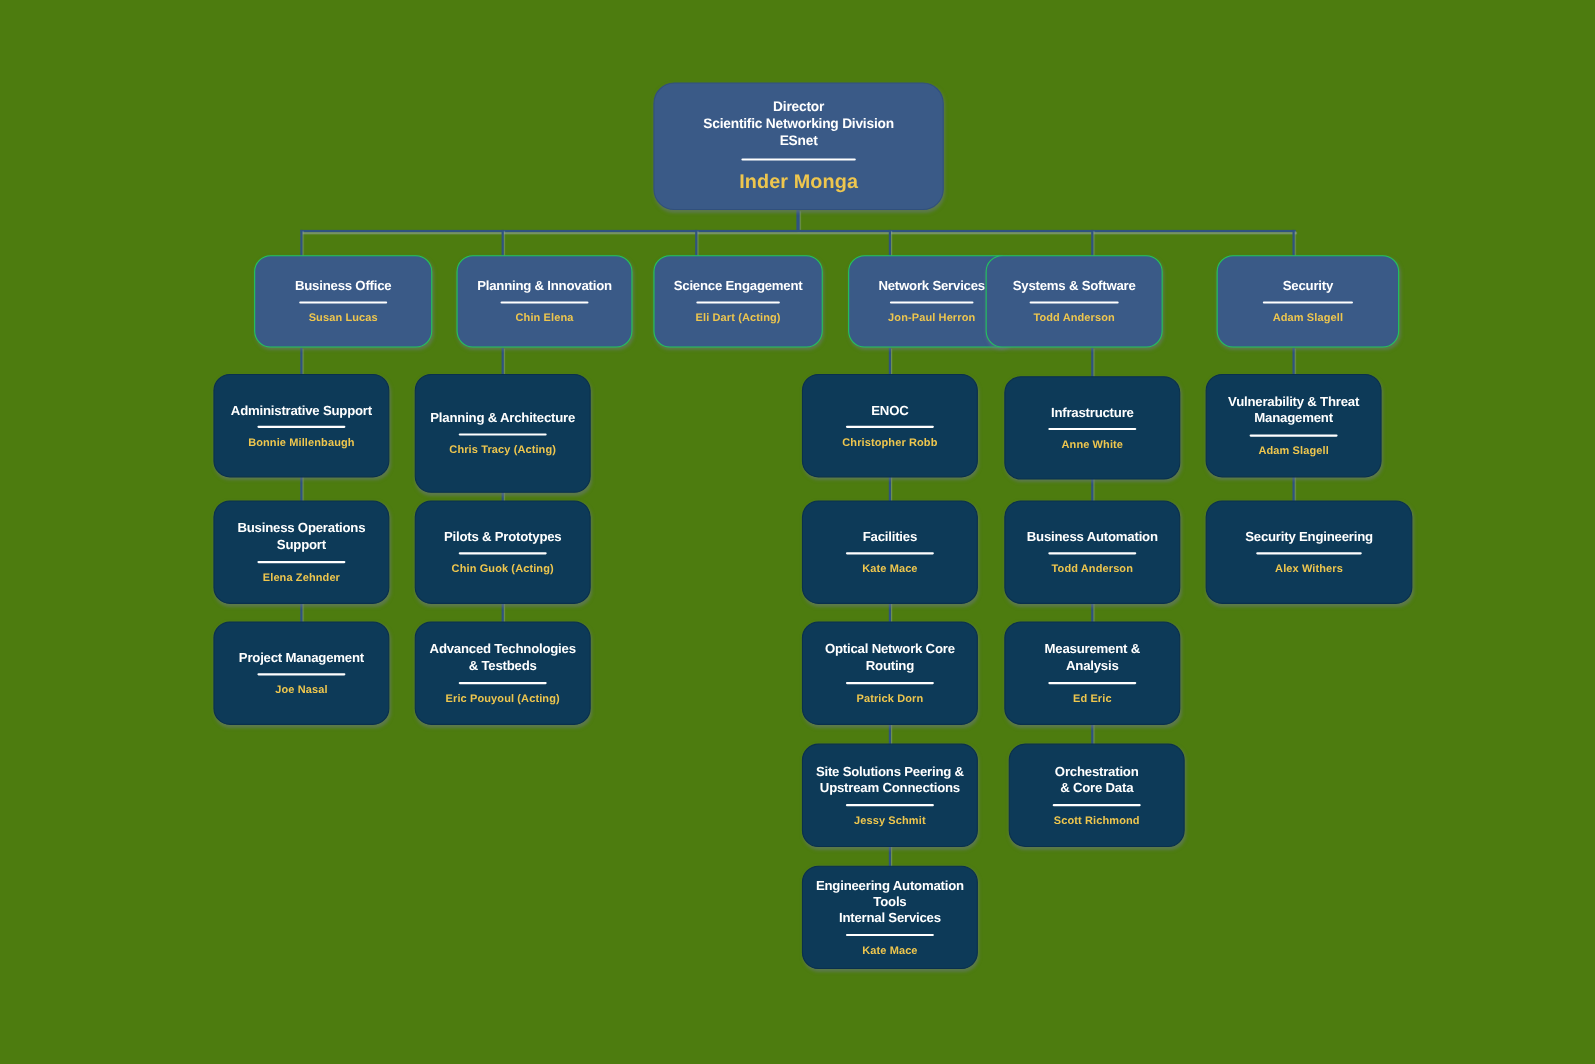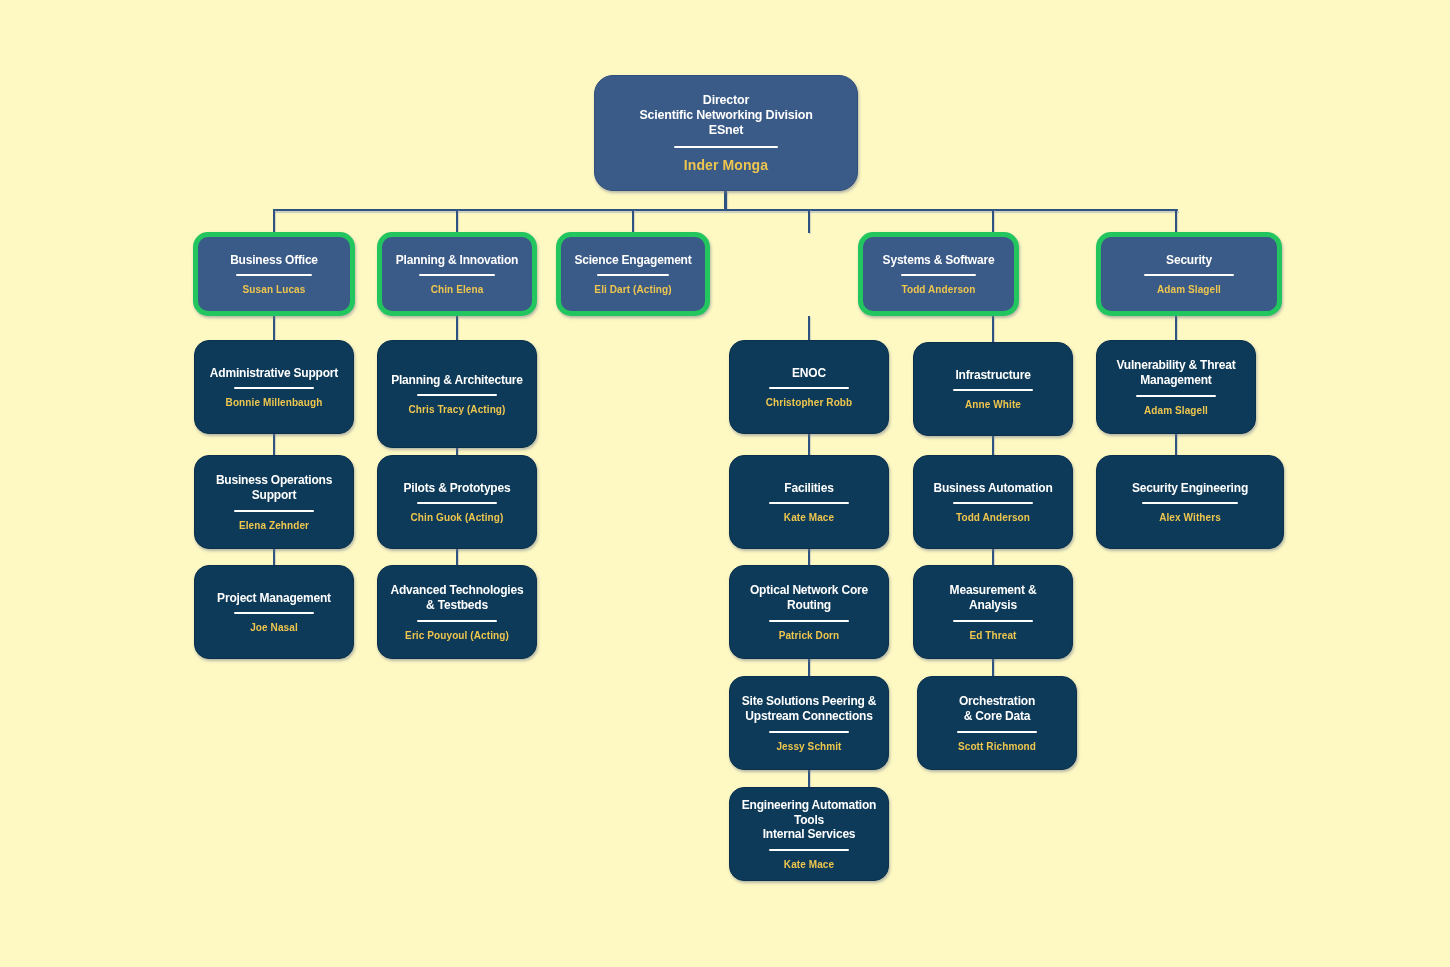--- a/index.html
+++ b/index.html
@@ -1,34 +1,34 @@
 <!DOCTYPE html>
 <html style="--l2fill: #3a5a87; --l3fill: #0d3a58; --line: #2f5380; --title: #ffffff; --name: #eec64e;"><head>
 <meta charset="utf-8">
 <style>
   html,body{margin:0;padding:0;background:#fff;}
-  #stage{position:relative;width:1450px;height:967px;background:#fef9c3;overflow:hidden;
+  #stage{position:relative;width:1450px;height:967px;background:#4d7c0f;overflow:hidden;
          font-family:"Liberation Sans","DejaVu Sans",sans-serif;}
   .line{position:absolute;background:var(--line,#2f5380);z-index:0;}
   .hline{box-shadow:1px 2px 1px rgba(160,170,185,.55);}
   .vline{box-shadow:1px 1px 1px rgba(160,170,185,.45);}
   .node{position:absolute;z-index:1;box-sizing:border-box;
         display:flex;flex-direction:column;align-items:center;justify-content:center;
         padding:6px 8px;border-radius:15px;
         box-shadow:1px 2px 3px rgba(110,120,140,.5);}
   .l1{background:var(--l2fill,#3a5a87);border:1px solid #31507c;border-radius:19px;}
-  .l2{background:var(--l2fill,#3a5a87);border:5px solid #22c55e;}
+  .l2{background:var(--l2fill,#3a5a87);border:1px solid #22c55e;margin-left:38px;}
   .l3{background:var(--l3fill,#0d3a58);border:1px solid #0a304c;}
   .title{color:var(--title,#ffffff);font-weight:bold;font-size:12px;line-height:1.22;
          text-align:center;white-space:pre-line;letter-spacing:-.2px;}
   .name{color:var(--name,#eec64e);font-weight:bold;font-size:10px;text-align:center;
         letter-spacing:.1px;}
   .sep{height:2px;background:#fff;width:56%;margin:7px 0 8px 0;border-radius:1px;}
   .l1 .title{font-size:12.5px;}
-  .l1 .name{font-size:14px;text-align:right;}
+  .l1 .name{font-size:18px;text-align:right;}
   .l1 .sep{width:42%;margin:8px 0 9px 0;}
 </style>
 </head>
 <body>
 
 <div id="stage">
 
   <div class="line vline" style="left:724px;top:191px;width:3px;height:19px"></div>
   <div class="line hline" style="left:273px;top:209px;width:905px;height:2px"></div>
   <div class="line vline" style="left:273px;top:209px;width:2px;height:24px"></div>
@@ -59,26 +59,31 @@
   <div class="node l2" style="left:377px;top:232px;width:160px;height:84px">
     <div class="title">Planning &amp; Innovation</div>
     <div class="sep"></div>
     <div class="name">Chin Elena</div>
   </div>
   <div class="node l2" style="left:556px;top:232px;width:154px;height:84px">
     <div class="title">Science Engagement</div>
     <div class="sep"></div>
     <div class="name">Eli Dart (Acting)</div>
   </div>
+  <div class="node l2" style="left:733px;top:232px;width:152px;height:84px">
+    <div class="title">Network Services</div>
+    <div class="sep"></div>
+    <div class="name">Jon-Paul Herron</div>
+  </div>
   <div class="node l2" style="left:858px;top:232px;width:161px;height:84px">
     <div class="title">Systems &amp; Software</div>
     <div class="sep"></div>
     <div class="name">Todd Anderson</div>
   </div>
-  <div class="node l2" style="left:1096px;top:232px;width:186px;height:84px">
+  <div class="node l2" style="left:1068px;top:232px;width:166px;height:84px">
     <div class="title">Security</div>
     <div class="sep"></div>
     <div class="name">Adam Slagell</div>
   </div>
 
   <div class="node l3" style="left:194px;top:340px;width:160px;height:94px">
     <div class="title">Administrative Support</div>
     <div class="sep"></div>
     <div class="name">Bonnie Millenbaugh</div>
   </div>
@@ -148,21 +153,21 @@
   </div>
   <div class="node l3" style="left:913px;top:455px;width:160px;height:94px">
     <div class="title">Business Automation</div>
     <div class="sep"></div>
     <div class="name">Todd Anderson</div>
   </div>
   <div class="node l3" style="left:913px;top:565px;width:160px;height:94px">
     <div class="title">Measurement &amp;
 Analysis</div>
     <div class="sep"></div>
-    <div class="name">Ed Threat</div>
+    <div class="name">Ed Eric</div>
   </div>
   <div class="node l3" style="left:917px;top:676px;width:160px;height:94px">
     <div class="title">Orchestration
 &amp; Core Data</div>
     <div class="sep"></div>
     <div class="name">Scott Richmond</div>
   </div>
 
   <div class="node l3" style="left:1096px;top:340px;width:160px;height:94px">
     <div class="title">Vulnerability &amp; Threat

